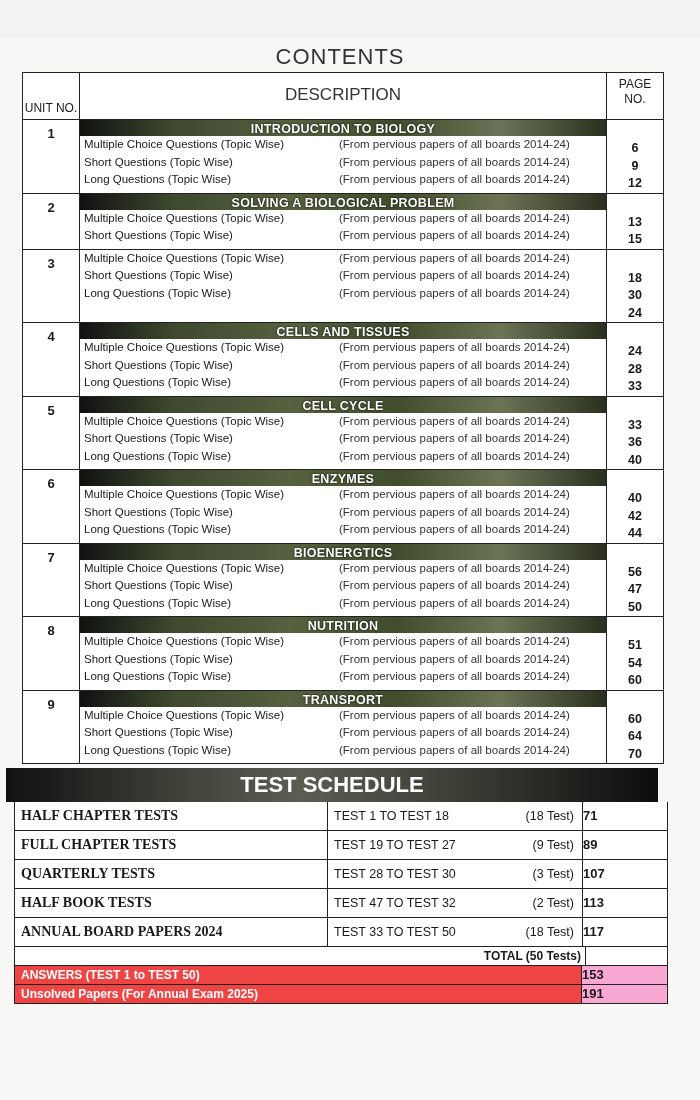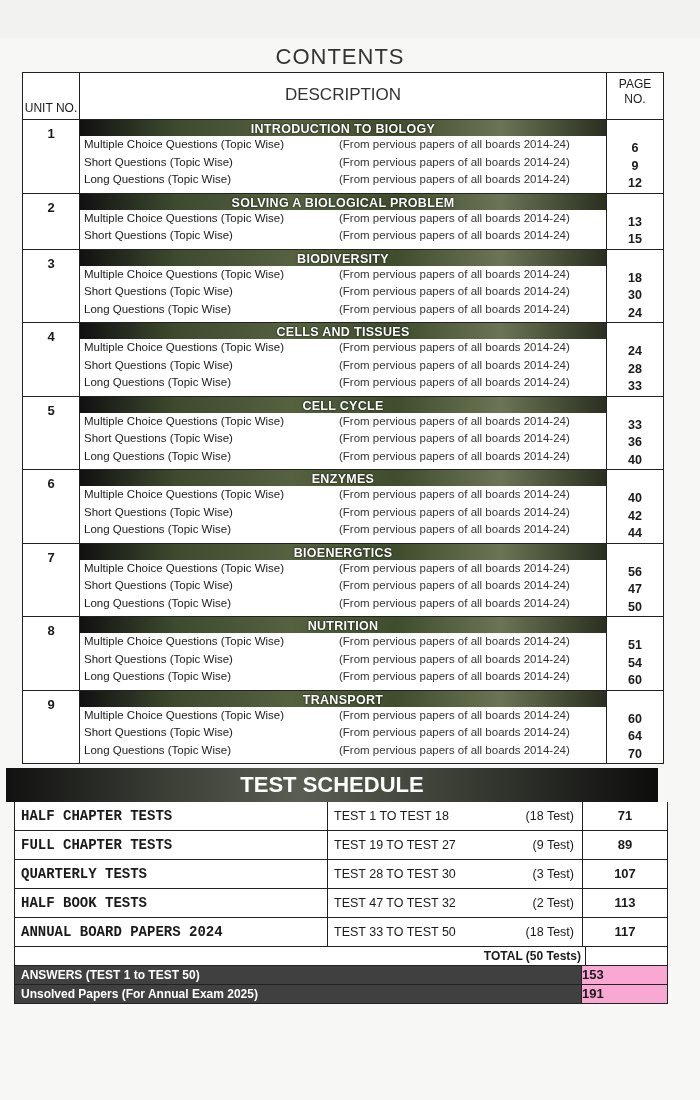--- a/index.html
+++ b/index.html
@@ -37,30 +37,30 @@
   .row .src { flex: 1; color: #333; }
   .pg { height: 17.5px; line-height: 17.5px; text-align: center; font-size: 12.5px; font-weight: bold; }
 
   .ts-banner {
     position: absolute; left: 6px; top: 768px; width: 652px; height: 34px; line-height: 34px;
     text-align: center; color: #fff; font-size: 22px; font-weight: bold;
     background: linear-gradient(90deg, #111 0%, #3b3f36 25%, #5a5e52 45%, #3a3d34 70%, #0d0d0d 100%);
   }
   .ts { position: absolute; left: 14px; top: 802px; width: 652px; border: 1.5px solid #222; border-top: none; background:#fff; }
   .ts-row { display: flex; height: 28px; border-bottom: 1.5px solid #222; }
-  .ts-row .name { width: 306px; font-family: Liberation Mono, monospace; font-weight: bold; font-size: 14px; padding-left: 6px; line-height: 28px; border-right: 1.5px solid #222; }
+  .ts-row .name { width: 306px; font-family: Liberation Serif, serif; font-weight: bold; font-size: 14px; padding-left: 6px; line-height: 28px; border-right: 1.5px solid #222; }
   .ts-row .range { width: 148px; font-size: 12.5px; line-height: 28px; padding-left: 6px; }
   .ts-row .count { width: 92px; font-size: 12.5px; line-height: 28px; text-align: right; padding-right: 8px; border-right: 1.5px solid #222; }
-  .ts-row .tp { flex: 1; text-align: center; font-size: 13px; font-weight: bold; line-height: 28px; }
+  .ts-row .tp { flex: 1; text-align: left; font-size: 13px; font-weight: bold; line-height: 28px; }
   .total-row { display: flex; height: 18px; }
   .total-row .sp { width: 454px; }
   .total-row .tot { width: 112px; font-size: 12px; font-weight: bold; text-align: right; padding-right: 4px; line-height: 18px; border-right: 1.5px solid #222; }
   .total-row .tp { flex: 1; }
   .black-row { display: flex; height: 18px; border-top: 1.5px solid #222; }
-  .black-row .lbl { width: 566px; background: #404040; color: #fff; font-size: 12px; font-weight: bold; padding-left: 6px; line-height: 18px; box-sizing: border-box; }
+  .black-row .lbl { width: 566px; background: #ef4444; color: #fff; font-size: 12px; font-weight: bold; padding-left: 6px; line-height: 18px; box-sizing: border-box; }
   .black-row .tp { flex: 1; text-align: left; font-size: 13px; font-weight: bold; line-height: 18px; border-left: 1.5px solid #222; background:#f9a8d4; }
 </style>
 </head>
 <body>
 
 <div class="page"></div>
 <div class="title">CONTENTS</div>
 
 <div class="contents">
   <div class="hdr">
@@ -106,21 +106,20 @@
     </div>
     </div>
     <div class="pages">
           <div class="pg">13</div>
           <div class="pg">15</div>
         </div>
       </div>
       <div class="unit">
     <div class="num">3</div>
     <div class="body">
-      <div class="banner">BIODIVERSITY</div>
       <div class="row">
       <span class="q">Multiple Choice Questions (Topic Wise)</span>
       <span class="src">(From pervious papers of all boards 2014-24)</span>
     </div>
           <div class="row">
       <span class="q">Short Questions (Topic Wise)</span>
       <span class="src">(From pervious papers of all boards 2014-24)</span>
     </div>
           <div class="row">
       <span class="q">Long Questions (Topic Wise)</span>

